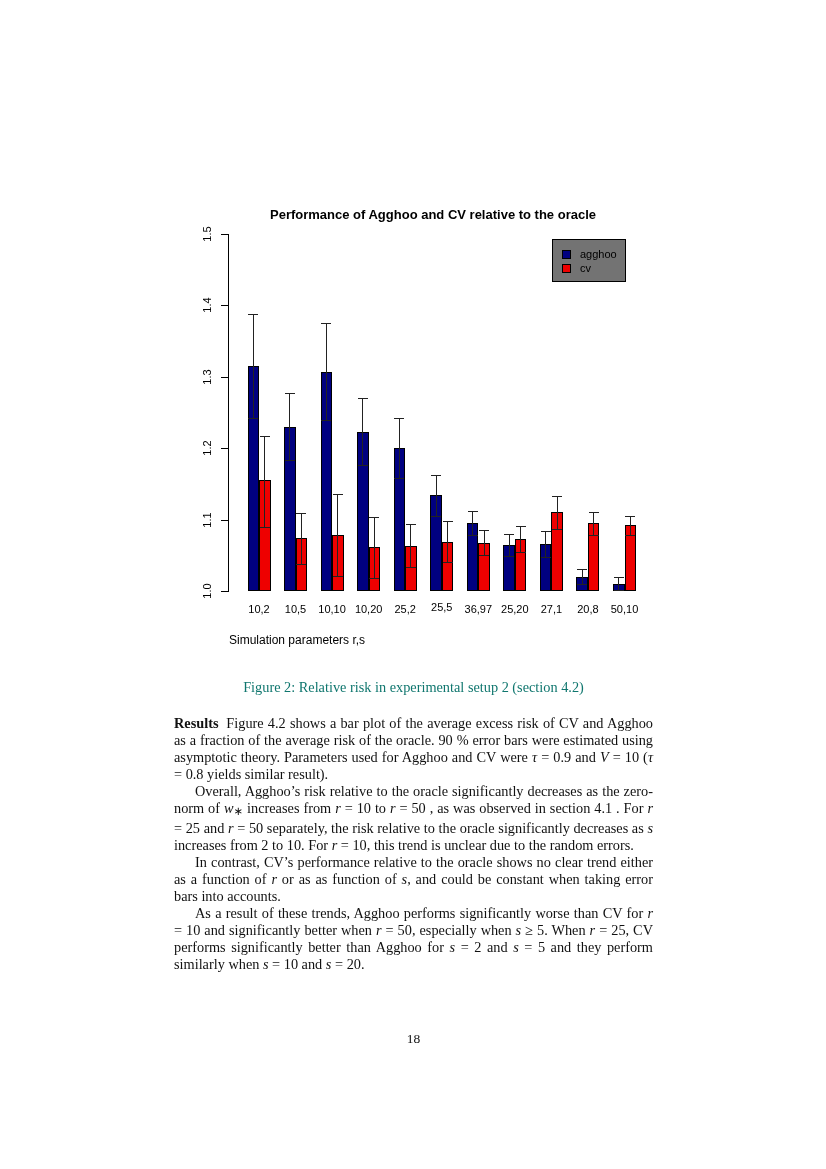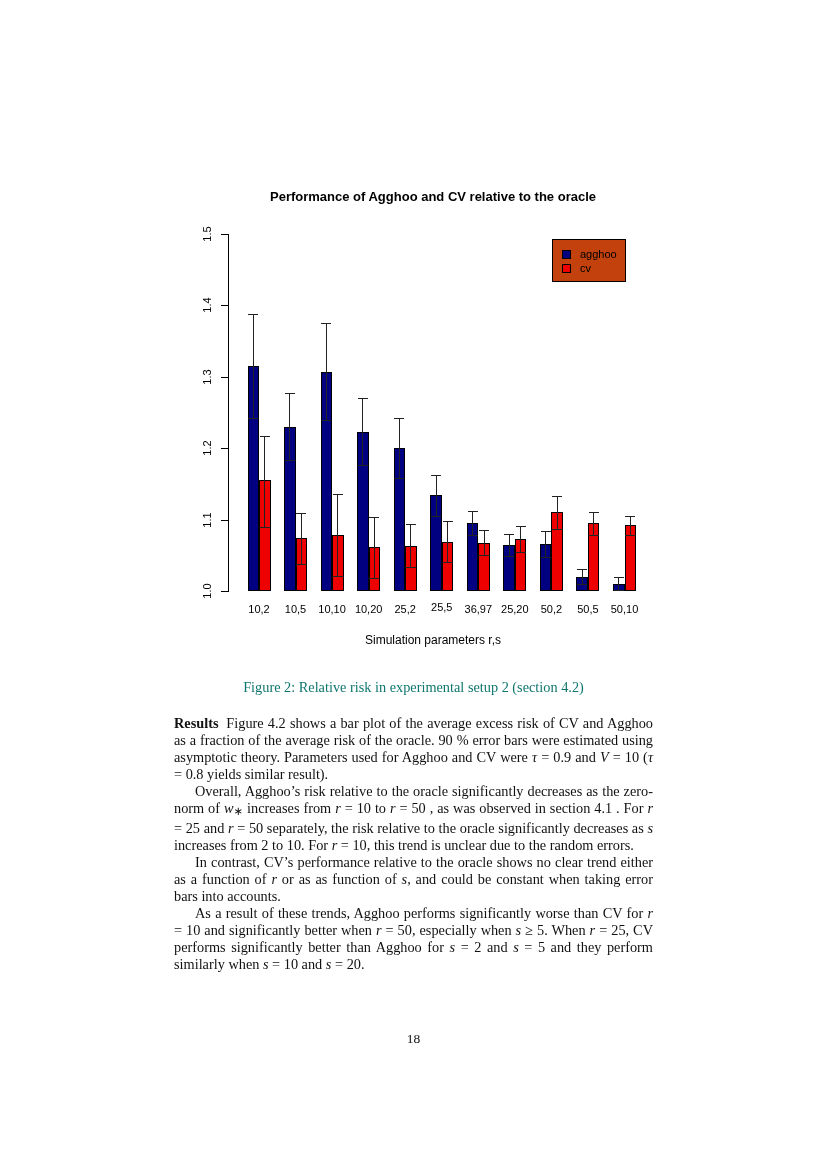--- a/index.html
+++ b/index.html
@@ -4,31 +4,31 @@
 <style>
   html,body { margin:0; padding:0; background:#e8e8e8; }
   #page {
     position:relative; width:826px; height:1169px; margin:0 auto;
     background:#ffffff; overflow:hidden;
     font-family:"Liberation Serif", serif; color:#111;
   }
   
   #chart { position:absolute; left:0; top:0; width:826px; height:665px; }
   #chart-title {
-    position:absolute; left:229px; top:189px; width:408px;
+    position:absolute; left:229px; top:207px; width:408px;
     text-align:center; font:bold 13px/15px "Liberation Sans", sans-serif; color:#000;
   }
   #chart-xlabel {
     position:absolute; left:229px; top:633px; width:408px;
-    text-align:center; font:12px/14px "Liberation Sans", sans-serif; color:#000;
+    font:12px/14px "Liberation Sans", sans-serif; color:#000;
   }
   .chart-label { position:absolute; font:11px/14px "Liberation Sans", sans-serif; color:#000; }
   #legend {
     position:absolute; left:552px; top:239px; width:74px; height:43px;
-    border:1px solid #000; box-sizing:border-box; background:#c2410c;
+    border:1px solid #000; box-sizing:border-box; background:#737373;
     padding-top:7px; padding-left:9px;
   }
   .legend-row { display:flex; align-items:center; height:14px; }
   .legend-swatch {
     width:9px; height:9px; border:1px solid #000; box-sizing:border-box;
     display:inline-block; flex:0 0 auto;
   }
   .legend-label {
     margin-left:9px; font:11px/12px "Liberation Sans", sans-serif; color:#000;
   }
@@ -149,30 +149,30 @@
       <div style="position: absolute; left: 479.05px; top: 555.3px; width: 10px; height: 1px; background: rgb(34, 34, 34);"></div>
       <div class="chart-label" style="position: absolute; left: 489.85px; top: 602px; width: 50px; text-align: center;">25,20</div>
       <div style="position: absolute; left: 503.35px; top: 545.304px; width: 11.5px; height: 45.696px; background: rgb(0, 0, 128); border: 1px solid rgb(0, 0, 0); box-sizing: border-box;"></div>
       <div style="position: absolute; left: 508.6px; top: 533.88px; width: 1px; height: 22.134px; background: rgb(34, 34, 34);"></div>
       <div style="position: absolute; left: 504.1px; top: 533.88px; width: 10px; height: 1px; background: rgb(34, 34, 34);"></div>
       <div style="position: absolute; left: 504.1px; top: 556.014px; width: 10px; height: 1px; background: rgb(34, 34, 34);"></div>
       <div style="position: absolute; left: 514.85px; top: 538.878px; width: 11.5px; height: 52.122px; background: rgb(238, 0, 0); border: 1px solid rgb(0, 0, 0); box-sizing: border-box;"></div>
       <div style="position: absolute; left: 520.1px; top: 526.026px; width: 1px; height: 25.704px; background: rgb(34, 34, 34);"></div>
       <div style="position: absolute; left: 515.6px; top: 526.026px; width: 10px; height: 1px; background: rgb(34, 34, 34);"></div>
       <div style="position: absolute; left: 515.6px; top: 551.73px; width: 10px; height: 1px; background: rgb(34, 34, 34);"></div>
-      <div class="chart-label" style="position: absolute; left: 526.4px; top: 602px; width: 50px; text-align: center;">50,2</div>
+      <div class="chart-label" style="position: absolute; left: 526.4px; top: 602px; width: 50px; text-align: center;">27,1</div>
       <div style="position: absolute; left: 539.9px; top: 543.876px; width: 11.5px; height: 47.124px; background: rgb(0, 0, 128); border: 1px solid rgb(0, 0, 0); box-sizing: border-box;"></div>
       <div style="position: absolute; left: 545.15px; top: 531.024px; width: 1px; height: 26.418px; background: rgb(34, 34, 34);"></div>
       <div style="position: absolute; left: 540.65px; top: 531.024px; width: 10px; height: 1px; background: rgb(34, 34, 34);"></div>
       <div style="position: absolute; left: 540.65px; top: 557.442px; width: 10px; height: 1px; background: rgb(34, 34, 34);"></div>
       <div style="position: absolute; left: 551.4px; top: 512.46px; width: 11.5px; height: 78.54px; background: rgb(238, 0, 0); border: 1px solid rgb(0, 0, 0); box-sizing: border-box;"></div>
       <div style="position: absolute; left: 556.65px; top: 496.038px; width: 1px; height: 32.844px; background: rgb(34, 34, 34);"></div>
       <div style="position: absolute; left: 552.15px; top: 496.038px; width: 10px; height: 1px; background: rgb(34, 34, 34);"></div>
       <div style="position: absolute; left: 552.15px; top: 528.882px; width: 10px; height: 1px; background: rgb(34, 34, 34);"></div>
-      <div class="chart-label" style="position: absolute; left: 562.95px; top: 602px; width: 50px; text-align: center;">50,5</div>
+      <div class="chart-label" style="position: absolute; left: 562.95px; top: 602px; width: 50px; text-align: center;">20,8</div>
       <div style="position: absolute; left: 576.45px; top: 576.72px; width: 11.5px; height: 14.28px; background: rgb(0, 0, 128); border: 1px solid rgb(0, 0, 0); box-sizing: border-box;"></div>
       <div style="position: absolute; left: 581.7px; top: 568.866px; width: 1px; height: 14.994px; background: rgb(34, 34, 34);"></div>
       <div style="position: absolute; left: 577.2px; top: 568.866px; width: 10px; height: 1px; background: rgb(34, 34, 34);"></div>
       <div style="position: absolute; left: 577.2px; top: 583.86px; width: 10px; height: 1px; background: rgb(34, 34, 34);"></div>
       <div style="position: absolute; left: 587.95px; top: 523.17px; width: 11.5px; height: 67.83px; background: rgb(238, 0, 0); border: 1px solid rgb(0, 0, 0); box-sizing: border-box;"></div>
       <div style="position: absolute; left: 593.2px; top: 512.46px; width: 1px; height: 22.134px; background: rgb(34, 34, 34);"></div>
       <div style="position: absolute; left: 588.7px; top: 512.46px; width: 10px; height: 1px; background: rgb(34, 34, 34);"></div>
       <div style="position: absolute; left: 588.7px; top: 534.594px; width: 10px; height: 1px; background: rgb(34, 34, 34);"></div>
       <div class="chart-label" style="position: absolute; left: 599.5px; top: 602px; width: 50px; text-align: center;">50,10</div>
       <div style="position: absolute; left: 613px; top: 583.86px; width: 11.5px; height: 7.14px; background: rgb(0, 0, 128); border: 1px solid rgb(0, 0, 0); box-sizing: border-box;"></div>

